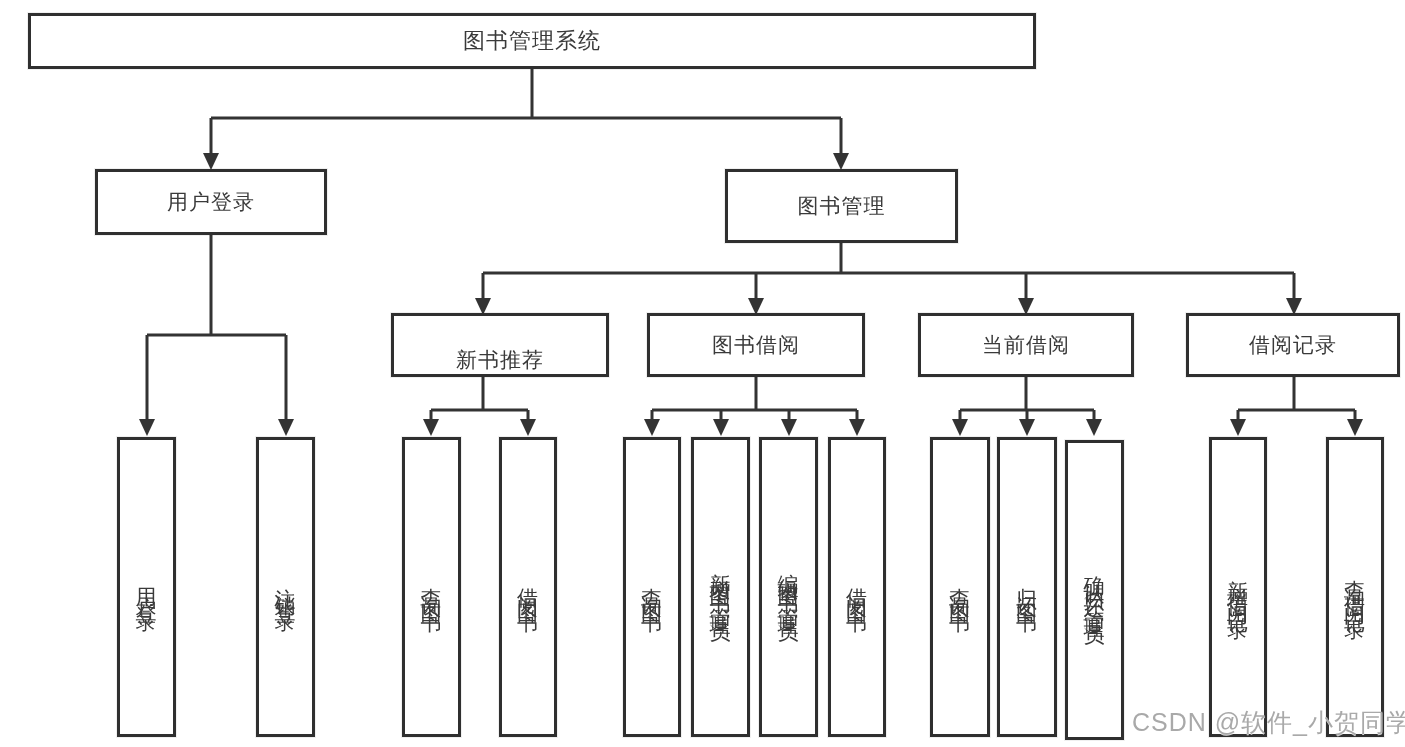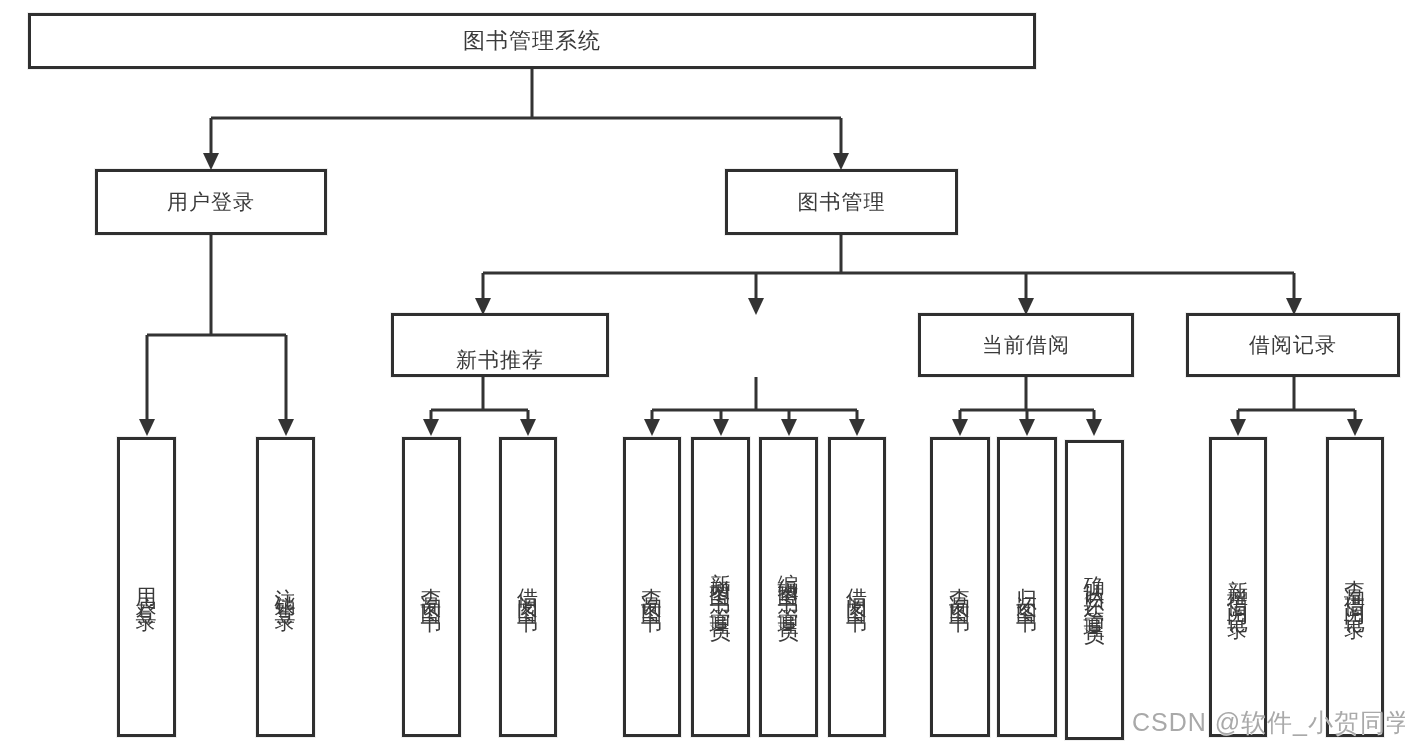--- a/index.html
+++ b/index.html
@@ -99,26 +99,29 @@
     </g>
   </svg>
 
   <div class="node" style="left:15px; top:13px; width:1008px; height:56px; font-size:22px;">
     <span>图书管理系统</span>
   </div>
 
   <div class="node" style="left:82px; top:169px; width:232px; height:66px;">
     <span>用户登录</span>
   </div>
-  <div class="node" style="left:712px; top:169px; width:233px; height:66px;">
+  <div class="node" style="left:712px; top:169px; width:233px; height:74px;">
     <span>图书管理</span>
   </div>
 
   <div class="node" style="left:378px; top:313px; width:218px; height:64px;align-items:flex-end;">
     <span>新书推荐</span>
+  </div>
+  <div class="node" style="left:634px; top:313px; width:218px; height:64px;">
+    <span>图书借阅</span>
   </div>
   <div class="node" style="left:905px; top:313px; width:216px; height:64px;justify-content:center;">
     <span>当前借阅</span>
   </div>
   <div class="node" style="left:1173px; top:313px; width:214px; height:64px;">
     <span>借阅记录</span>
   </div>
 
   <div class="leaf" style="left:104px; top:437px; width:59px; height:300px;">
     <span>用户登录</span>

